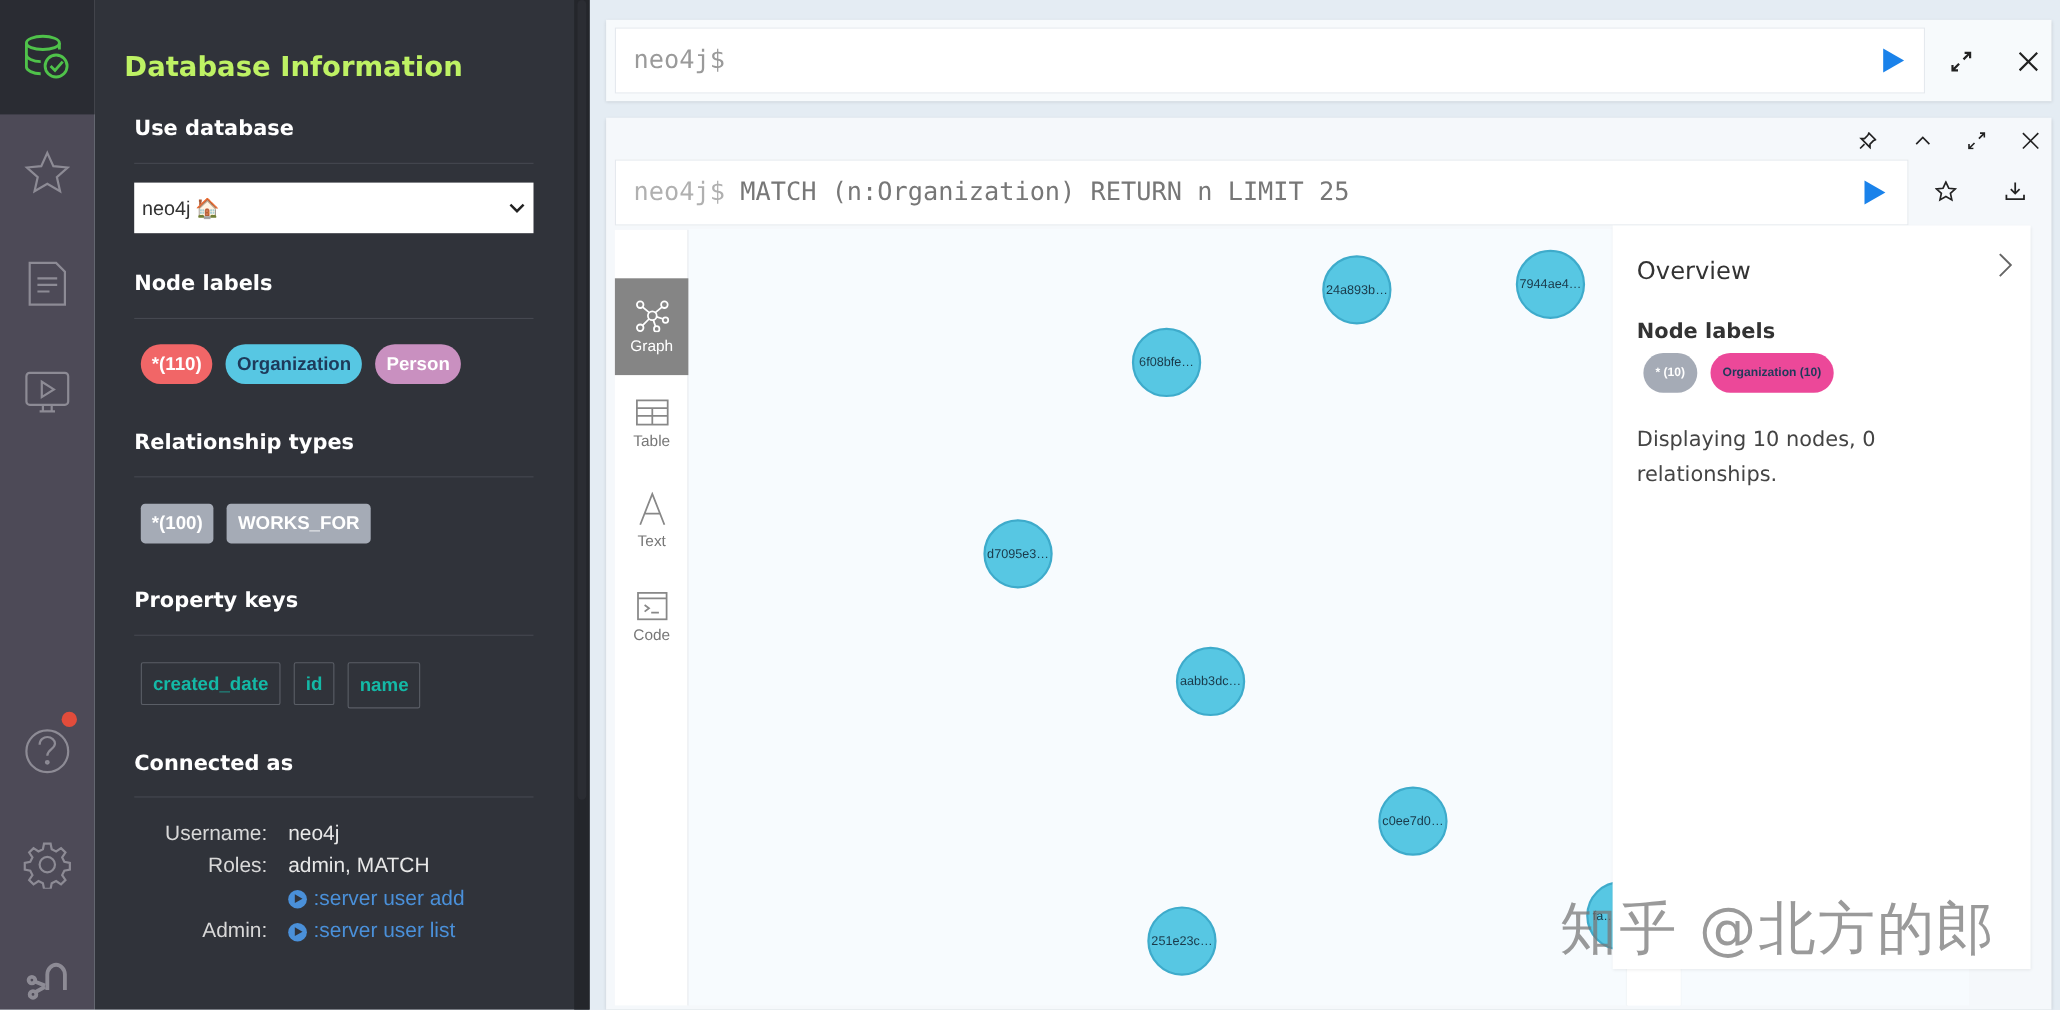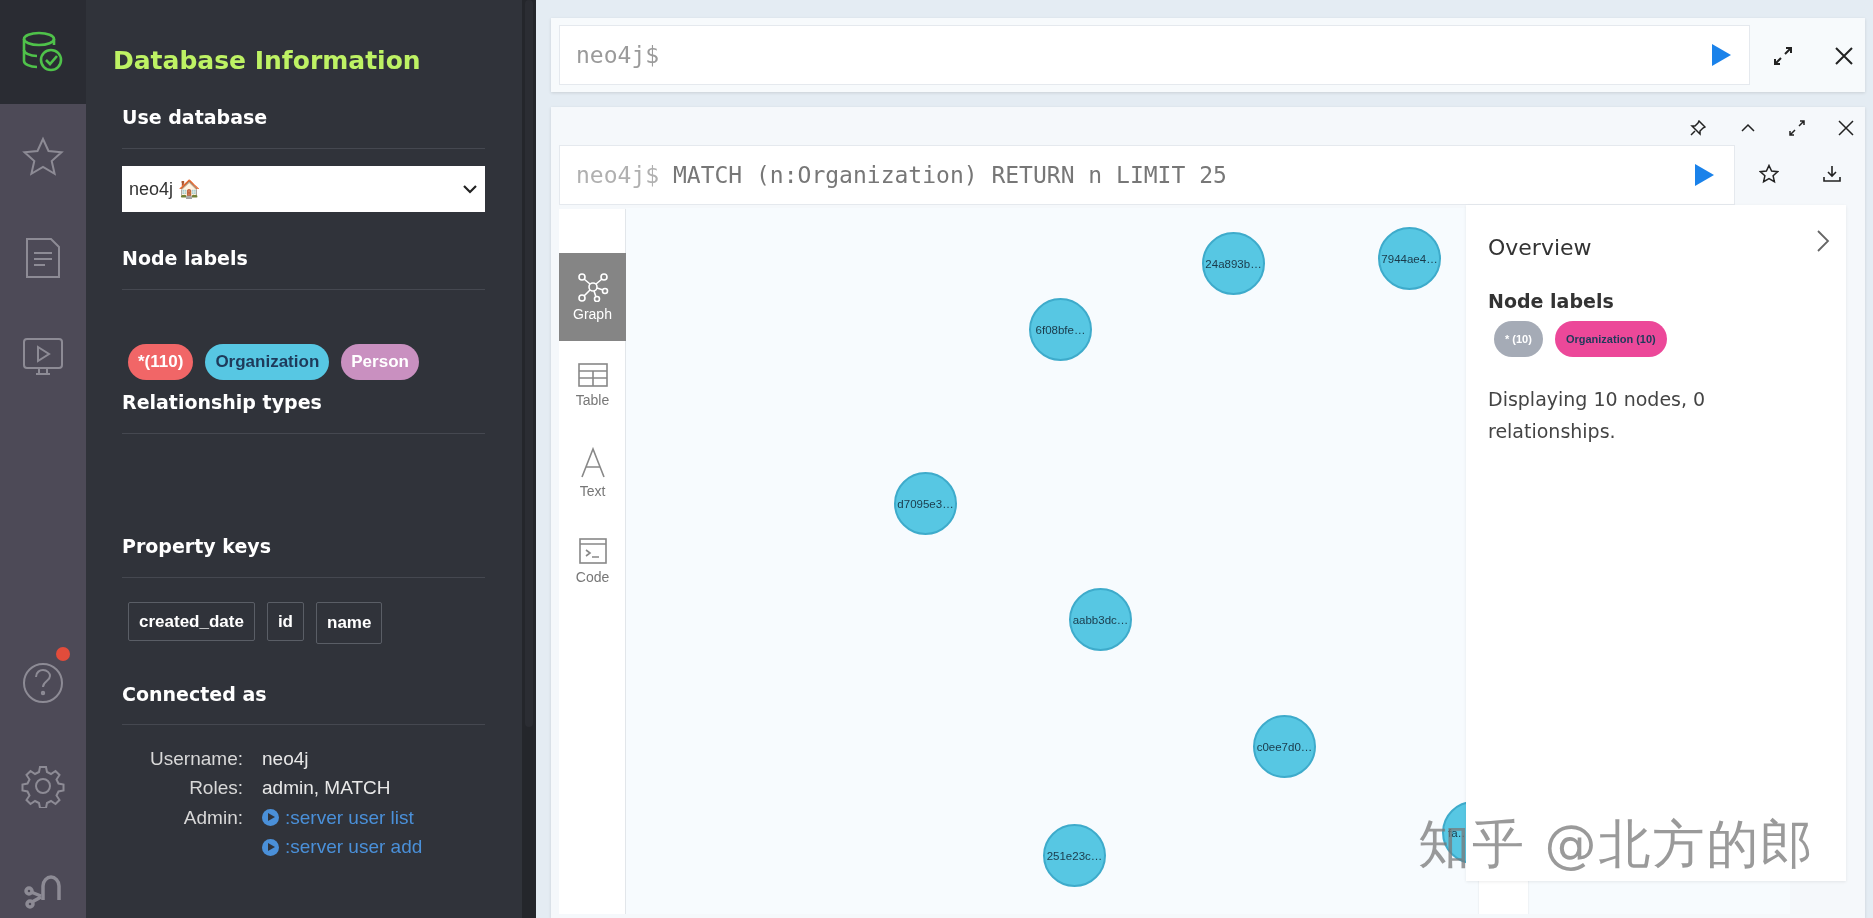--- a/index.html
+++ b/index.html
@@ -16,23 +16,23 @@
   
   .drawer { position: absolute; left: 86px; top: 0; width: 450px; height: 918px; background: #30333a; color: #fff; }
   .drawer-scroll { position: absolute; right: 0; top: 0; width: 14px; height: 918px; background: #24262b; }
   .drawer-scroll .thumb { position: absolute; left: 3px; top: 0; width: 8px; height: 727px; background: #2b2d33; border-radius: 4px; }
   .drawer h1 { position: absolute; left: 27px; top: 46px; font-family: "DejaVu Sans", sans-serif; font-size: 25px; font-weight: bold; color: #bef264; }
   .sec-title { position: absolute; left: 36px; font-family: "DejaVu Sans", sans-serif; font-size: 19px; font-weight: bold; color: #fff; }
   .sec-rule { position: absolute; left: 36px; width: 363px; height: 1px; background: #454850; }
   .db-select { position: absolute; left: 36px; top: 166px; width: 363px; height: 46px; background: #fff; color: #333; font-size: 18px; display: flex; align-items: center; padding: 0 7px; justify-content: space-between; cursor: pointer; }
   .chip-row { position: absolute; left: 42px; display: flex; gap: 12px; }
   .chip { height: 36px; padding: 0 10px; display: flex; align-items: center; font-size: 17px; font-weight: bold; cursor: pointer; }
-  .chip.pill { border-radius: 18px; margin-top: 31px; }
+  .chip.pill { border-radius: 18px; }
   .chip.rect { border-radius: 4px; background: #a5abb6; color: #fff; }
-  .chip.outline { border: 1px solid #5a5e66; border-radius: 2px; color: #ffffff; background: transparent; }
+  .chip.outline { border: 1px solid #5a5e66; border-radius: 2px; color: #14b8a6; background: transparent; }
   .conn { position: absolute; left: 36px; top: 744px; width: 380px; font-size: 19px; color: #d8d8d8; }
   .conn-row { display: flex; height: 29.5px; align-items: center; }
   .conn-key { width: 140px; text-align: right; padding-right: 19px; }
   .conn-val { color: #e8e8e8; display: flex; align-items: center; gap: 6px; }
   .conn-link { color: #4a90d9; cursor: pointer; display: flex; align-items: center; gap: 6px; }
   .play-dot { width: 17px; height: 17px; border-radius: 50%; background: #4a90d9; position: relative; flex: none; }
   .play-dot::after { content: ""; position: absolute; left: 6px; top: 4px; border-left: 7px solid #30333a; border-top: 4.5px solid transparent; border-bottom: 4.5px solid transparent; }
 
   
   .editor { position: absolute; left: 551px; top: 18px; width: 1314px; height: 74px; background: #f7fafc; box-shadow: 0 1px 3px rgba(0,0,0,0.12); }
@@ -137,20 +137,24 @@
     <div class="sec-title" style="top:247px">Node labels</div>
     <div class="sec-rule" style="top:289px"></div>
     <div class="chip-row" style="top:313px">
       <div class="chip pill" style="background:#f16667;color:#fff">*(110)</div>
       <div class="chip pill" style="background:#57c7e3;color:#1e3a5a">Organization</div>
       <div class="chip pill" style="background:#c990c0;color:#fff">Person</div>
     </div>
 
     <div class="sec-title" style="top:391px">Relationship types</div>
     <div class="sec-rule" style="top:433px"></div>
+    <div class="chip-row" style="top:458px">
+      <div class="chip rect">*(100)</div>
+      <div class="chip rect">WORKS_FOR</div>
+    </div>
 
     <div class="sec-title" style="top:535px">Property keys</div>
     <div class="sec-rule" style="top:577px"></div>
     <div class="chip-row" style="top:602px">
       <div class="chip outline" style="height:39px">created_date</div>
       <div class="chip outline" style="height:39px">id</div>
       <div class="chip outline" style="height:42px">name</div>
     </div>
 
     <div class="sec-title" style="top:683px">Connected as</div>
@@ -158,31 +162,31 @@
     <div class="conn">
       <div class="conn-row">
           <span class="conn-key">Username:</span>
           <span class="conn-val">neo4j</span>
         </div>
       <div class="conn-row">
           <span class="conn-key">Roles:</span>
           <span class="conn-val">admin, MATCH</span>
         </div>
       <div class="conn-row">
+          <span class="conn-key"></span>
+        <span class="conn-link">
+            <span class="play-dot"></span>
+            <span>:server user add</span>
+          </span>
+        </div>
+      <div class="conn-row">
           <span class="conn-key">Admin:</span>
         <span class="conn-link">
             <span class="play-dot"></span>
             <span>:server user list</span>
-          </span>
-        </div>
-      <div class="conn-row">
-          <span class="conn-key"></span>
-        <span class="conn-link">
-            <span class="play-dot"></span>
-            <span>:server user add</span>
           </span>
         </div>
     </div>
 
     <div class="drawer-scroll">
         <div class="thumb"></div>
       </div>
   </div>
 
   <div class="editor">

